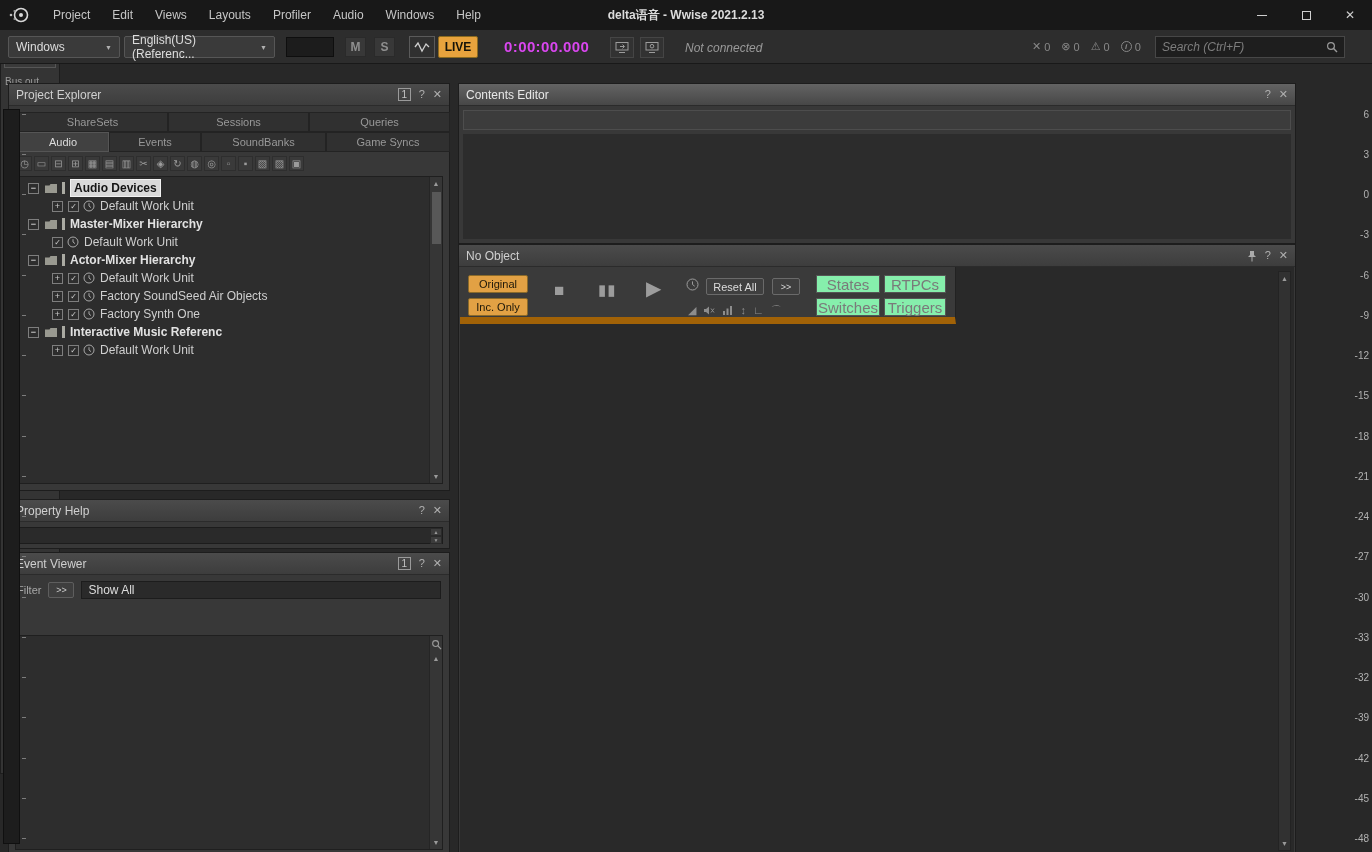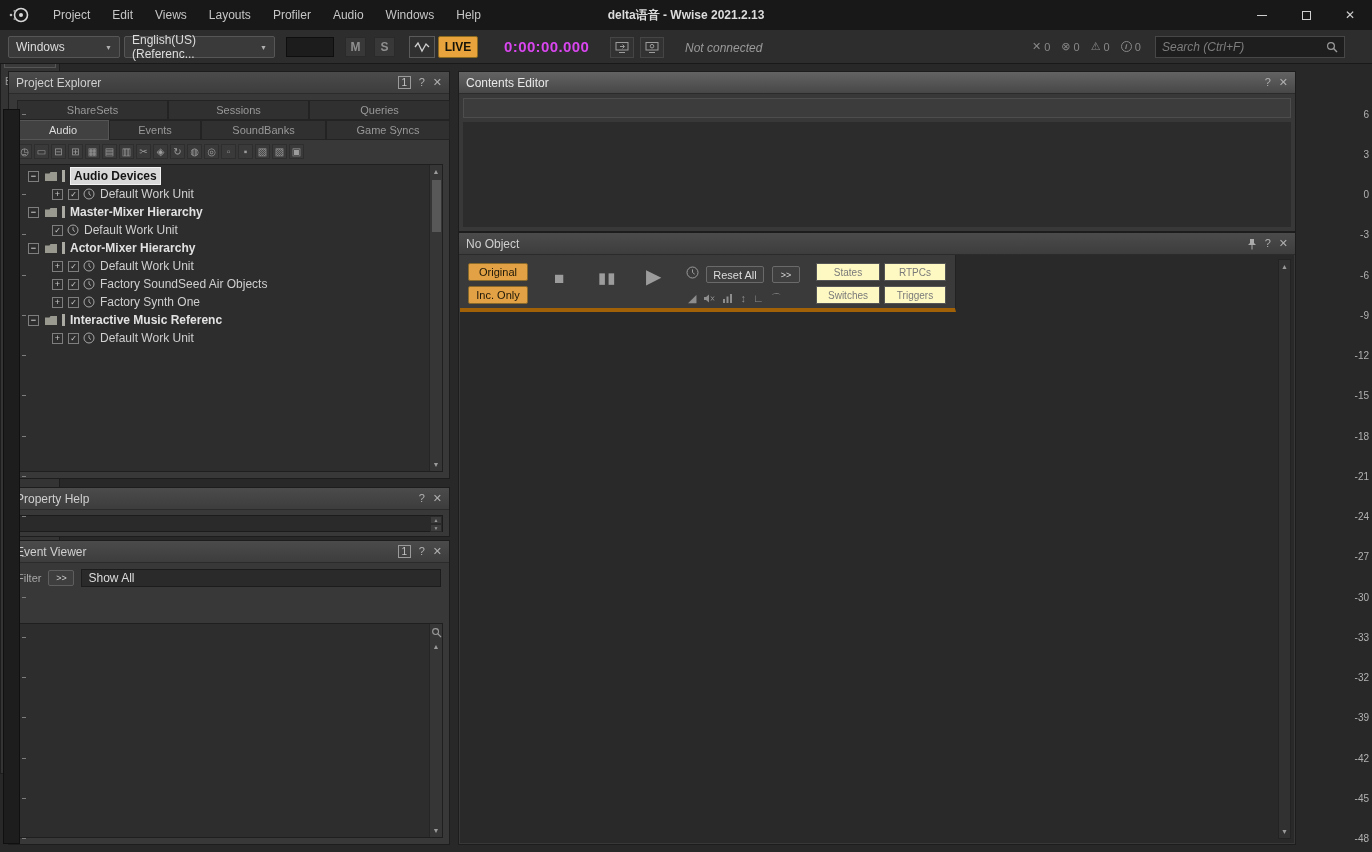--- a/index.html
+++ b/index.html
@@ -37,21 +37,21 @@
   #remote2{left:640px;top:7px;}
   #conn-status{left:685px;top:11px;font-size:12px;color:#9a9a9a;font-style:italic;}
   .counters{left:1032px;top:10px;display:flex;gap:11px;align-items:center;font-size:11px;color:#888;}
   .counter{display:flex;align-items:center;gap:3px;}
   .info-circle{width:11px;height:11px;border-radius:50%;border:1px solid #888;font-size:8px;display:flex;align-items:center;justify-content:center;font-style:italic;font-weight:bold;}
   #search{left:1155px;top:6px;width:190px;height:22px;background:#1e1e1e;border:1px solid #474747;display:flex;align-items:center;padding:0 6px;}
   #search input{flex:1;background:transparent;border:none;outline:none;font-size:12px;font-style:italic;color:#9a9a9a;font-family:"Liberation Sans",sans-serif;min-width:0;}
   #search input::placeholder{color:#7d7d7d;font-style:italic;}
 
   
-  .panel{position:absolute;background:#383838;border:1px solid #1d1d1d;}
+  .panel{position:absolute;background:#383838;border:1px solid #1d1d1d;margin-top:12px;}
   .phead{height:22px;display:flex;align-items:center;padding:0 7px;background:linear-gradient(#4b4b4b,#3d3d3d);border-bottom:1px solid #2b2b2b;font-size:12px;color:#cfcfcf;}
   .phead.bright{background:linear-gradient(#636363,#474747);color:#e8e8e8;}
   .ph-right{margin-left:auto;display:flex;align-items:center;gap:8px;}
   .badge{width:13px;height:13px;border:1px solid #9a9a9a;color:#c5c5c5;font-size:10px;display:flex;align-items:center;justify-content:center;}
   .hbtn{color:#b0b0b0;font-size:11px;line-height:1;cursor:default;}
 
   
   #project-explorer{left:8px;top:71px;width:442px;height:408px;}
   .tabs{display:flex;margin:6px 8px 0;}
   .tab{height:20px;background:#303030;border:1px solid #232323;color:#989898;font-size:11px;display:flex;align-items:center;justify-content:center;white-space:nowrap;}
@@ -93,35 +93,35 @@
   .mag{height:16px;display:flex;align-items:center;justify-content:center;}
 
   
   #contents-editor{left:458px;top:71px;width:838px;height:161px;}
   .ce-strip{position:absolute;left:4px;right:4px;top:26px;height:20px;background:#3c3c3c;border:1px solid #4d4d4d;}
   .ce-body{position:absolute;left:4px;right:4px;top:50px;bottom:4px;background:#2c2c2c;}
 
   
   #no-object{left:458px;top:232px;width:838px;height:613px;}
   .no-body{position:absolute;left:1px;right:1px;top:22px;bottom:1px;background:#292929;}
-  .transport{position:absolute;left:0;top:0;width:496px;height:57px;background:#3a3a3a;border-right:1px solid #222;border-bottom:4px solid #a16207;}
+  .transport{position:absolute;left:0;top:0;width:496px;height:57px;background:#3a3a3a;border-right:1px solid #222;border-bottom:7px solid #a16207;}
   .transport>*{position:absolute;}
   .orange-btn{background:#e2a144;border:1px solid #8a6a2a;border-radius:2px;color:#1d1709;font-size:11px;display:flex;align-items:center;justify-content:center;}
   #btn-original{left:8px;top:8px;width:60px;height:18px;}
   #btn-inconly{left:8px;top:31px;width:60px;height:18px;}
   .t-glyph{color:#9c9c9c;line-height:1;}
   #t-stop{left:94px;top:15px;font-size:17px;}
   #t-pause{left:138px;top:15px;font-size:15px;letter-spacing:1px;}
   #t-play{left:186px;top:11px;font-size:20px;}
   #t-clock{left:226px;top:11px;}
   .gray-btn{background:#3f3f3f;border:1px solid #6a6a6a;border-radius:2px;color:#dcdcdc;font-size:11px;display:flex;align-items:center;justify-content:center;}
   #btn-reset{left:246px;top:11px;width:58px;height:17px;}
   #btn-tmore{left:312px;top:11px;width:28px;height:17px;font-size:9px;}
   .t-icons{left:228px;top:36px;display:flex;gap:7px;align-items:center;color:#8d8d8d;font-size:11px;height:14px;}
-  .grp-btn{background:#fef9c3;border:1px solid #555;color:#7a7a7a;font-size:10px;display:flex;align-items:center;justify-content:center;}
+  .grp-btn{background:#86efac;border:1px solid #555;color:#7a7a7a;font-size:15px;display:flex;align-items:center;justify-content:center;}
   #btn-states{left:356px;top:8px;width:64px;height:18px;}
   #btn-rtpcs{left:424px;top:8px;width:62px;height:18px;}
   #btn-switches{left:356px;top:31px;width:64px;height:18px;}
   #btn-triggers{left:424px;top:31px;width:62px;height:18px;}
   .no-scroll{position:absolute;right:3px;top:4px;bottom:4px;width:13px;background:#313131;border:1px solid #232323;display:flex;flex-direction:column;align-items:center;}
   .no-scroll .s-track{width:11px;}
 
   
   #right-dock{left:1304px;top:71px;width:60px;height:774px;background:#343434;border:1px solid #1d1d1d;}
   .rd-head{height:20px;display:flex;justify-content:flex-end;align-items:center;gap:8px;padding:0 6px;}

